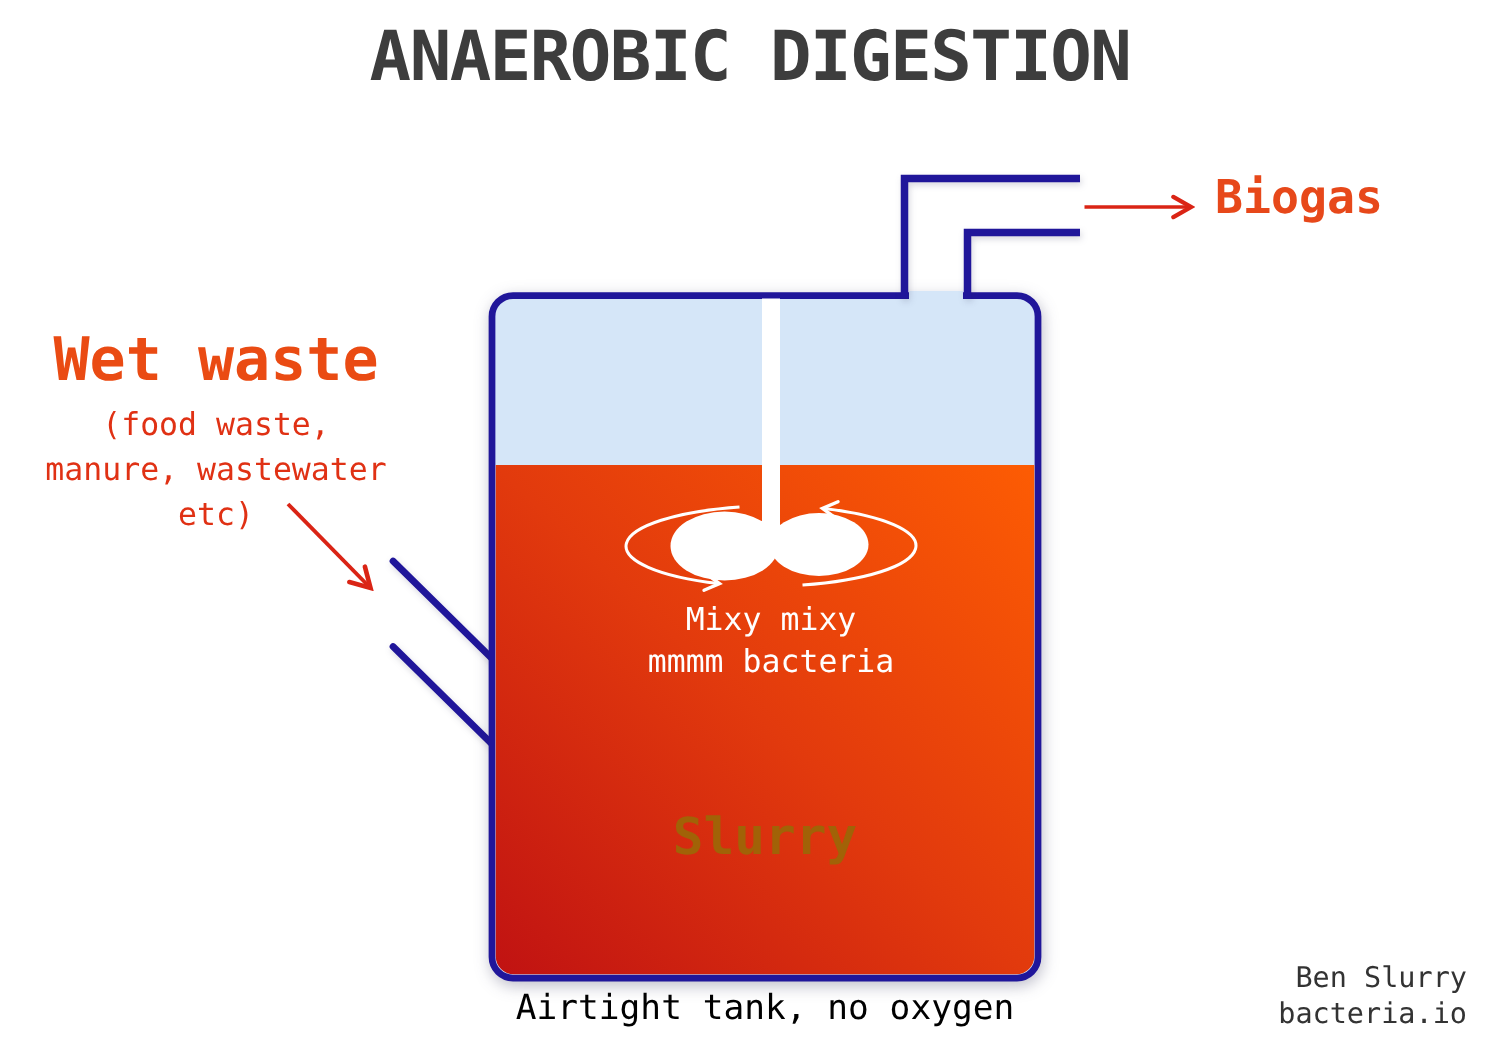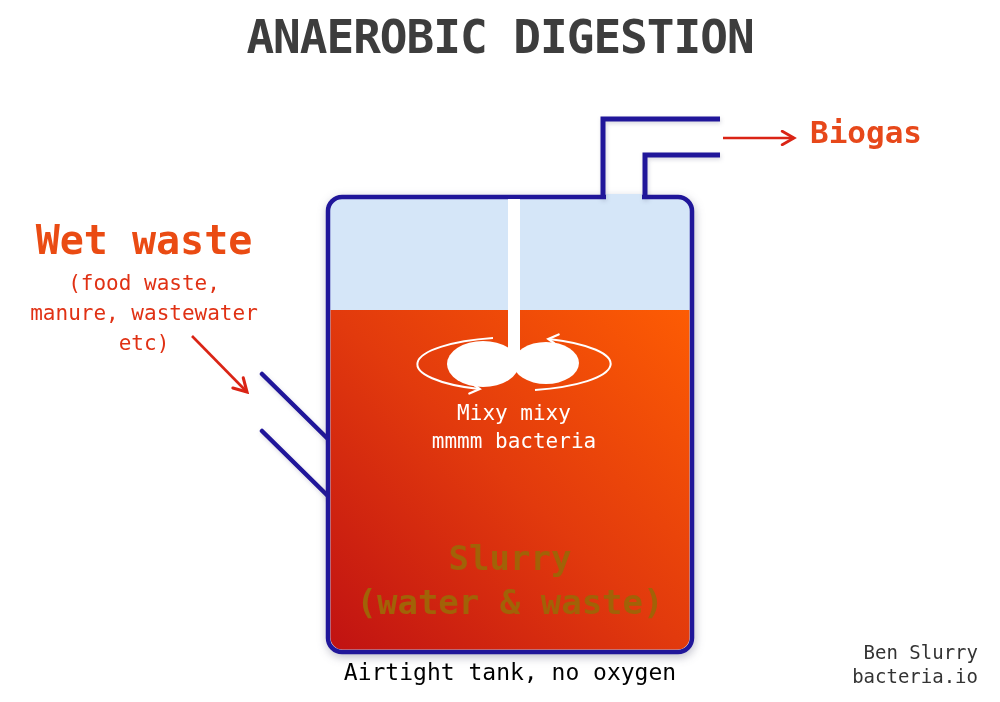--- a/index.html
+++ b/index.html
@@ -99,21 +99,20 @@
     <div class="ww-sub">etc)</div>
   </div>
 
   <div class="abs mixer-label">
     <div>Mixy mixy</div>
     <div>mmmm bacteria</div>
   </div>
 
   <div class="abs slurry-label">
     <div>Slurry</div>
-    <div>(water &amp; waste)</div>
   </div>
 
   <div class="abs caption">Airtight tank, no oxygen</div>
 
   <div class="abs credit">
     <div>Ben Slurry</div>
     <div>bacteria.io</div>
   </div>
 
 </div>

